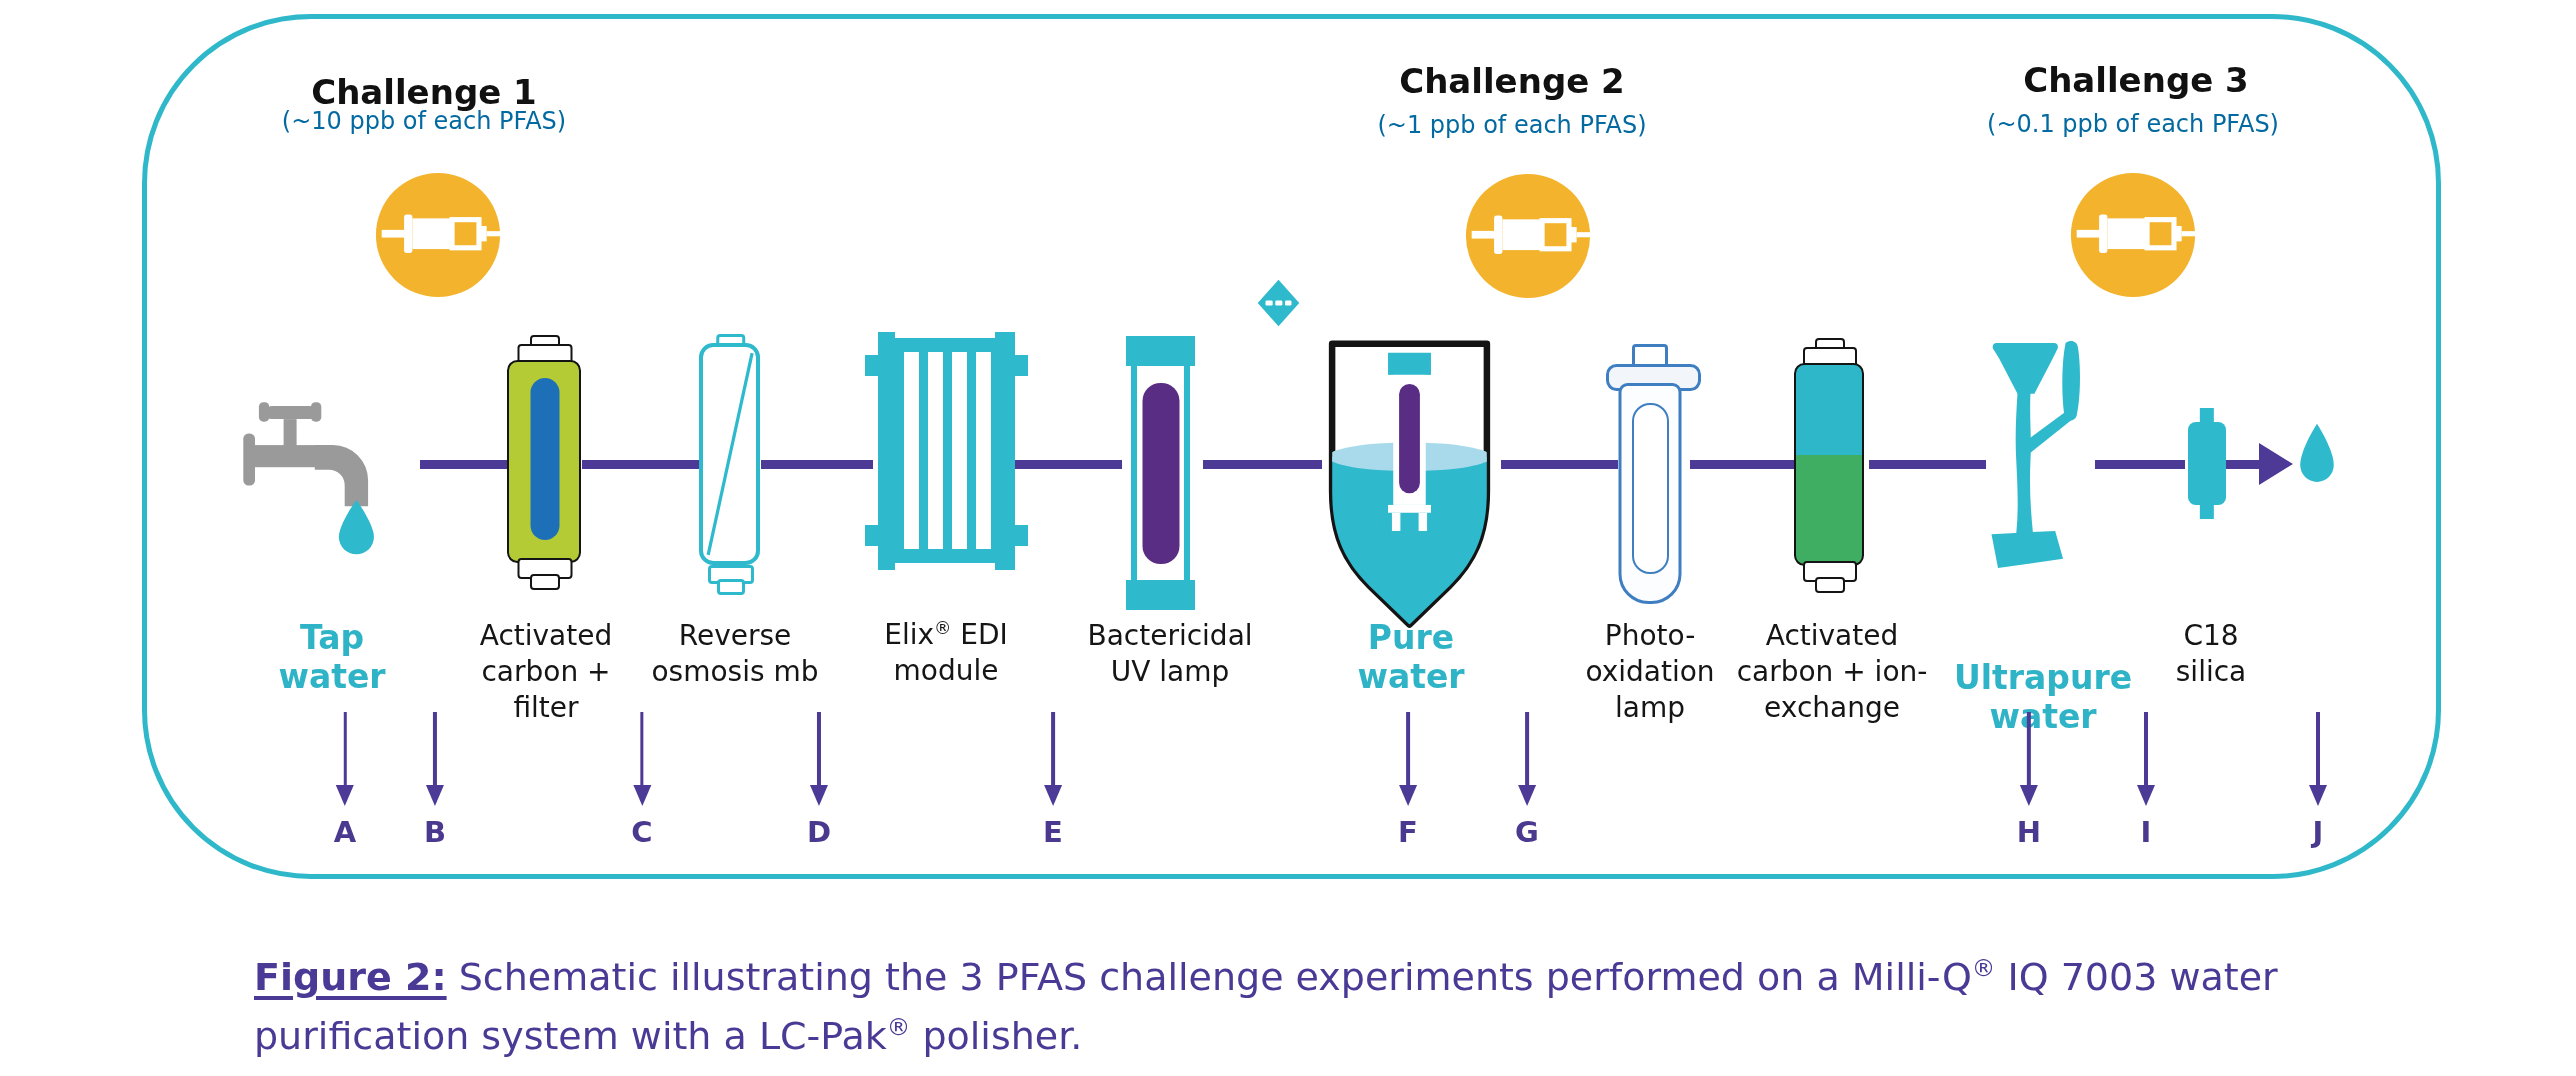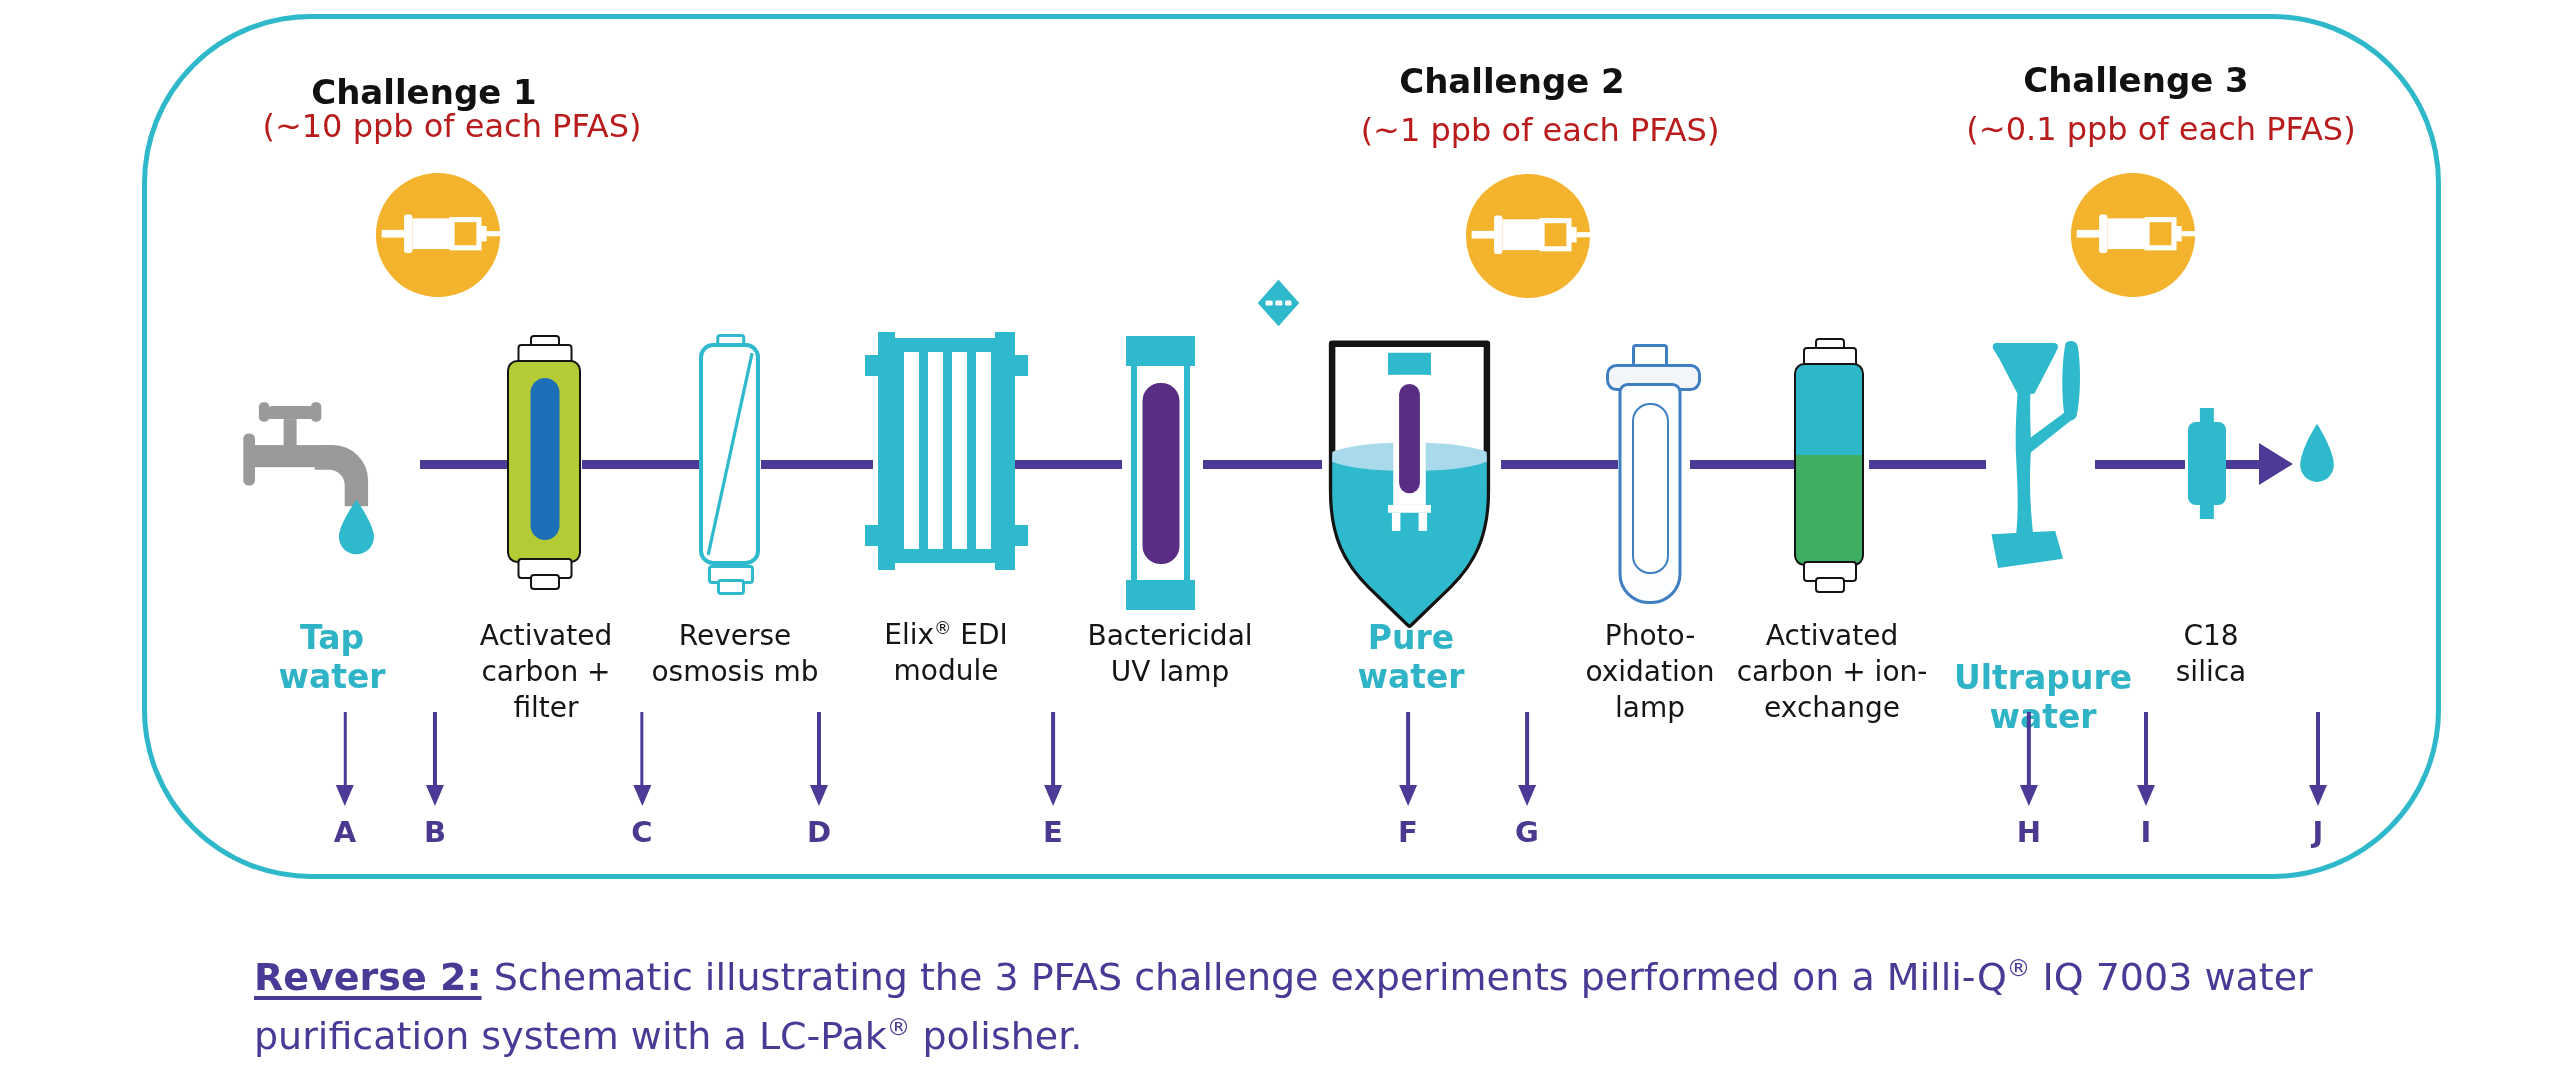--- a/index.html
+++ b/index.html
@@ -3,21 +3,21 @@
 <meta charset="utf-8">
 <style>
   html,body{margin:0;padding:0;background:#ffffff;}
   .canvas{position:relative;width:2576px;height:1076px;background:#ffffff;
           font-family:"DejaVu Sans","Liberation Sans",sans-serif;overflow:hidden;}
   .frame{position:absolute;left:142px;top:14.3px;width:2289px;height:855px;
          border:5.9px solid #2fb8c9;border-radius:169px;}
   
   .ch-title{position:absolute;transform:translateX(-50%);font-size:34px;font-weight:bold;
             color:#111;white-space:nowrap;}
-  .ch-sub{position:absolute;transform:translateX(-50%);font-size:32px;color:#b91c1c;white-space:nowrap;margin-left:28px;}
+  .ch-sub{position:absolute;transform:translateX(-50%);font-size:24px;color:#0369a1;white-space:nowrap;}
   .syringe-badge{position:absolute;width:128px;height:128px;}
   
   .pline{position:absolute;top:460px;height:8.5px;background:#4d3a96;}
   .flow-head{position:absolute;top:443px;width:0;height:0;
              border-top:21.5px solid transparent;border-bottom:21.5px solid transparent;
              border-left:34px solid #4d3a96;}
   
   .cart{position:absolute;}
   .cap{position:absolute;left:50%;transform:translateX(-50%);background:#fff;
        border:2.6px solid #141414;border-radius:3.9px;}
@@ -357,21 +357,21 @@
     <div class="letter">I</div>
   </div>
   <div class="sample" style="left:2318px;">
     <div class="shaft"></div>
       <div class="head"></div>
     <div class="letter">J</div>
   </div>
 
   <div class="caption" style="left:254px;top:943px;width:2294px;">
     <div>
-      <span class="cap-label">Reverse 2:</span><span> Schematic illustrating the 3 PFAS challenge experiments performed on a Milli-Q</span><sup>®</sup><span> IQ 7003 water</span>
+      <span class="cap-label">Figure 2:</span><span> Schematic illustrating the 3 PFAS challenge experiments performed on a Milli-Q</span><sup>®</sup><span> IQ 7003 water</span>
     </div>
     <div>
       <span>purification system with a LC-Pak</span><sup>®</sup><span> polisher.</span>
     </div>
   </div>
 
 </div>
 
 
 </body></html>

